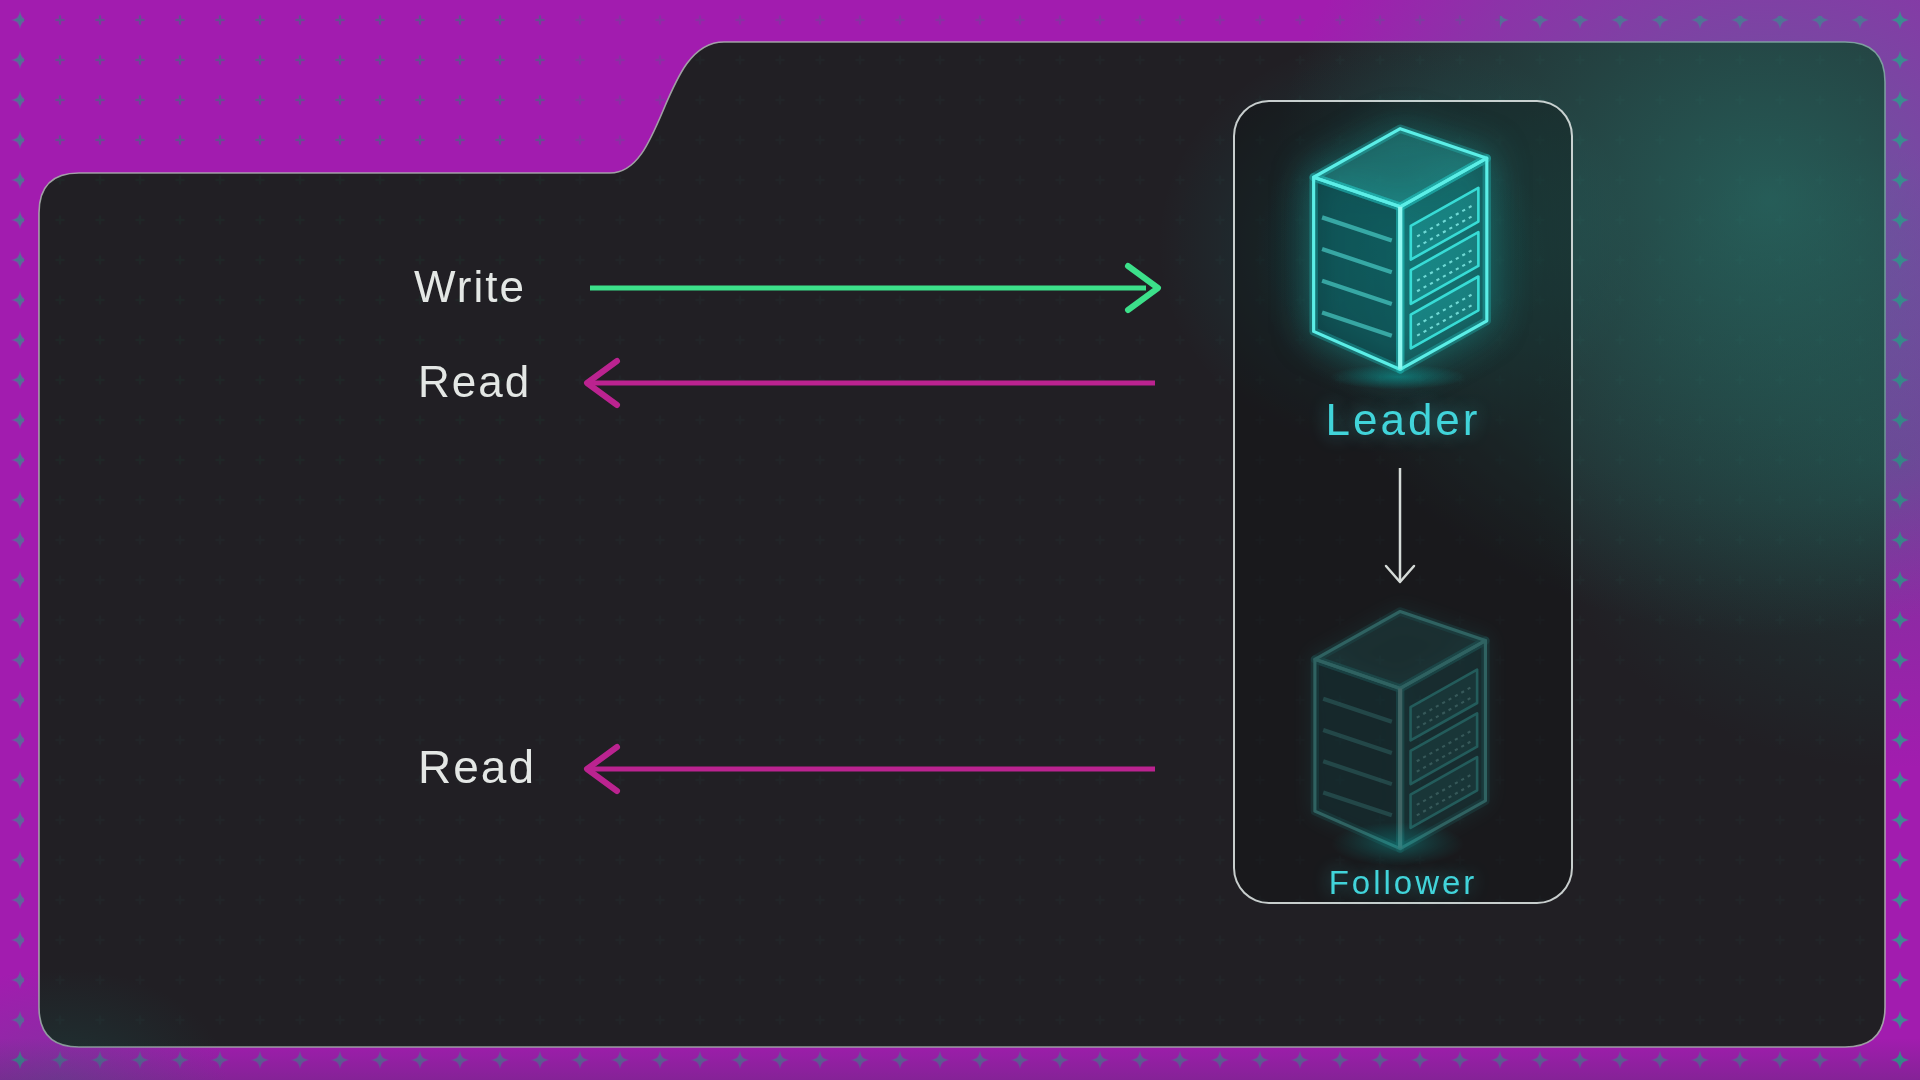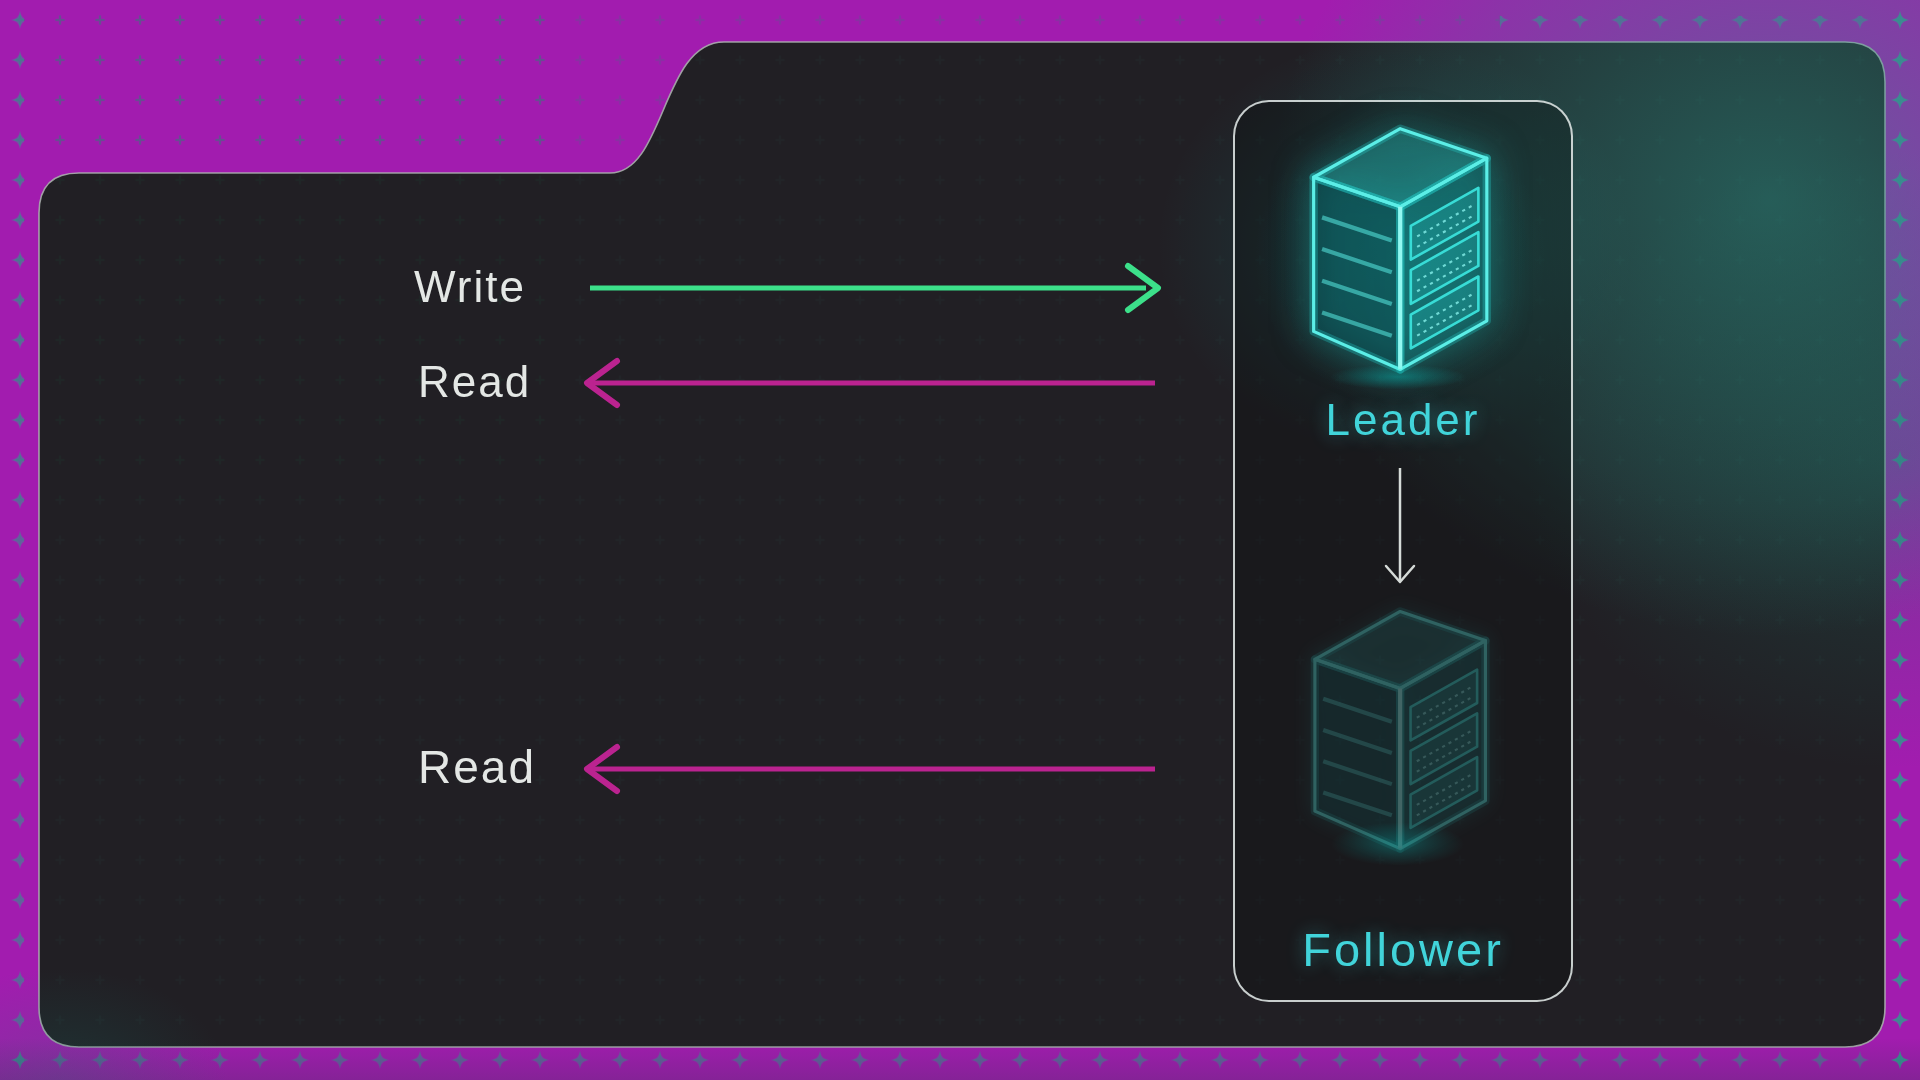--- a/index.html
+++ b/index.html
@@ -21,31 +21,31 @@
   .flow-label{
     position:absolute;line-height:1;color:#e4e7e5;
     font-size:44px;letter-spacing:2px;font-weight:400;
   }
   .title{
     position:absolute;left:326px;top:459px;line-height:1;
     font-size:150px;font-weight:bold;letter-spacing:6px;color:#f1f2ef;
     white-space:nowrap;
   }
   .panel{
-    position:absolute;left:1233px;top:100px;width:340px;height:902px;
+    position:absolute;left:1233px;top:100px;width:340px;height:804px;
     box-sizing:border-box;border:2px solid rgba(231,239,237,0.85);
     border-radius:36px;background:rgba(8,12,11,0.32);
   }
   .node-label{
     position:absolute;left:0;width:100%;text-align:center;line-height:1;
     color:#41d4da;letter-spacing:3px;
     text-shadow:0 0 18px rgba(65,212,218,0.45);
   }
   .leader-label{top:296px;font-size:44px;}
-  .follower-label{top:824px;font-size:47px;}
+  .follower-label{top:764px;font-size:33px;}
   .server{position:absolute;}
   .server-leader{
     left:55px;top:14px;width:212px;height:264px;
     filter:drop-shadow(0 0 18px rgba(30,210,205,0.55));
   }
   .server-follower{
     left:57px;top:497px;width:208px;height:260px;opacity:0.34;
     filter:blur(0.6px) drop-shadow(0 0 10px rgba(30,200,195,0.45));
   }
   .mist{position:absolute;pointer-events:none;}

